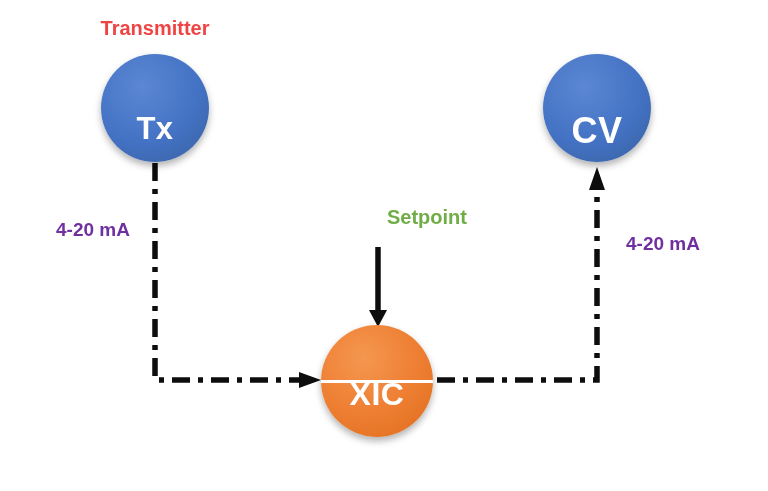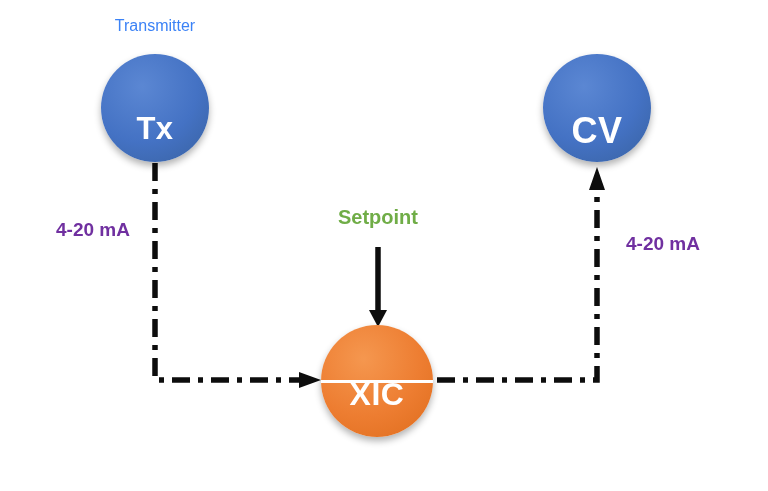--- a/index.html
+++ b/index.html
@@ -50,23 +50,23 @@
     position: absolute;
     left: 0; right: 0;
     top: calc(50% - 1.5px);
     height: 3px;
     background: #ffffff;
   }
   .node-label {
     position: absolute;
     width: 200px;
     text-align: center;
-    font-size: 16px;
-    font-weight: normal;
-    color: #3b82f6;
+    font-size: 20px;
+    font-weight: bold;
+    color: #ef4444;
   }
   .signal-label {
     position: absolute;
     width: 110px;
     text-align: center;
     font-size: 19px;
     font-weight: bold;
     color: #7030a0;
   }
   .setpoint-label {
@@ -97,21 +97,21 @@
 
   <div class="node-label" style="left:55px; top:17px;">Transmitter</div>
   <div class="node-circle node-blue" style="left:101px; top:54px;">
     <span class="node-symbol tx-symbol">Tx</span>
   </div>
 
   <div class="node-circle node-blue" style="left:543px; top:54px;">
     <span class="node-symbol cv-symbol">CV</span>
   </div>
 
-  <div class="setpoint-label" style="left:278px; top:206px;">Setpoint</div>
+  <div class="setpoint-label" style="left:267px; top:206px;text-align:right;">Setpoint</div>
 
   <div class="signal-label" style="left:38px; top:219px;">4-20 mA</div>
   <div class="signal-label" style="left:608px; top:233px;">4-20 mA</div>
 
   <div class="node-circle node-orange" style="left:321px; top:325px;">
     <span class="node-symbol xic-symbol">XIC</span>
     <span class="divider-line"></span>
   </div>
 
 </div>

